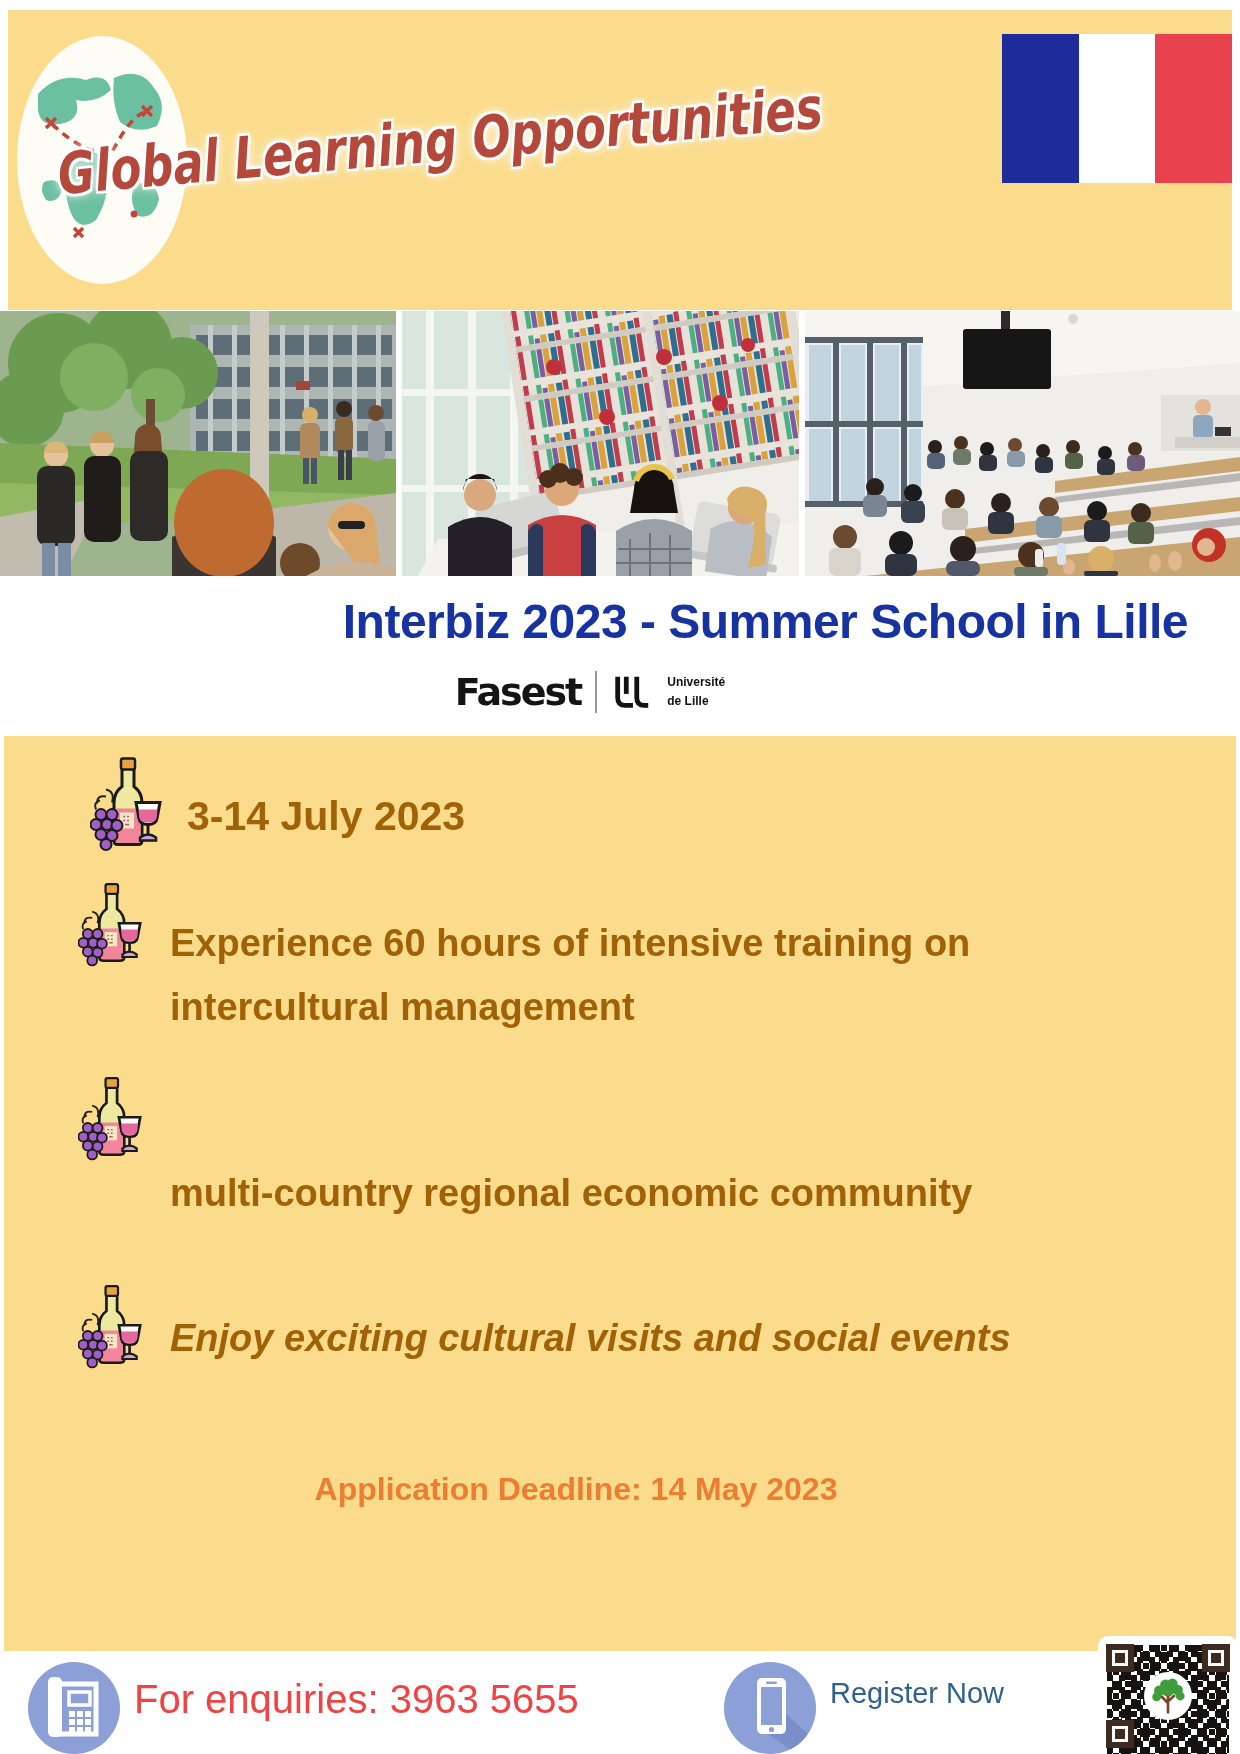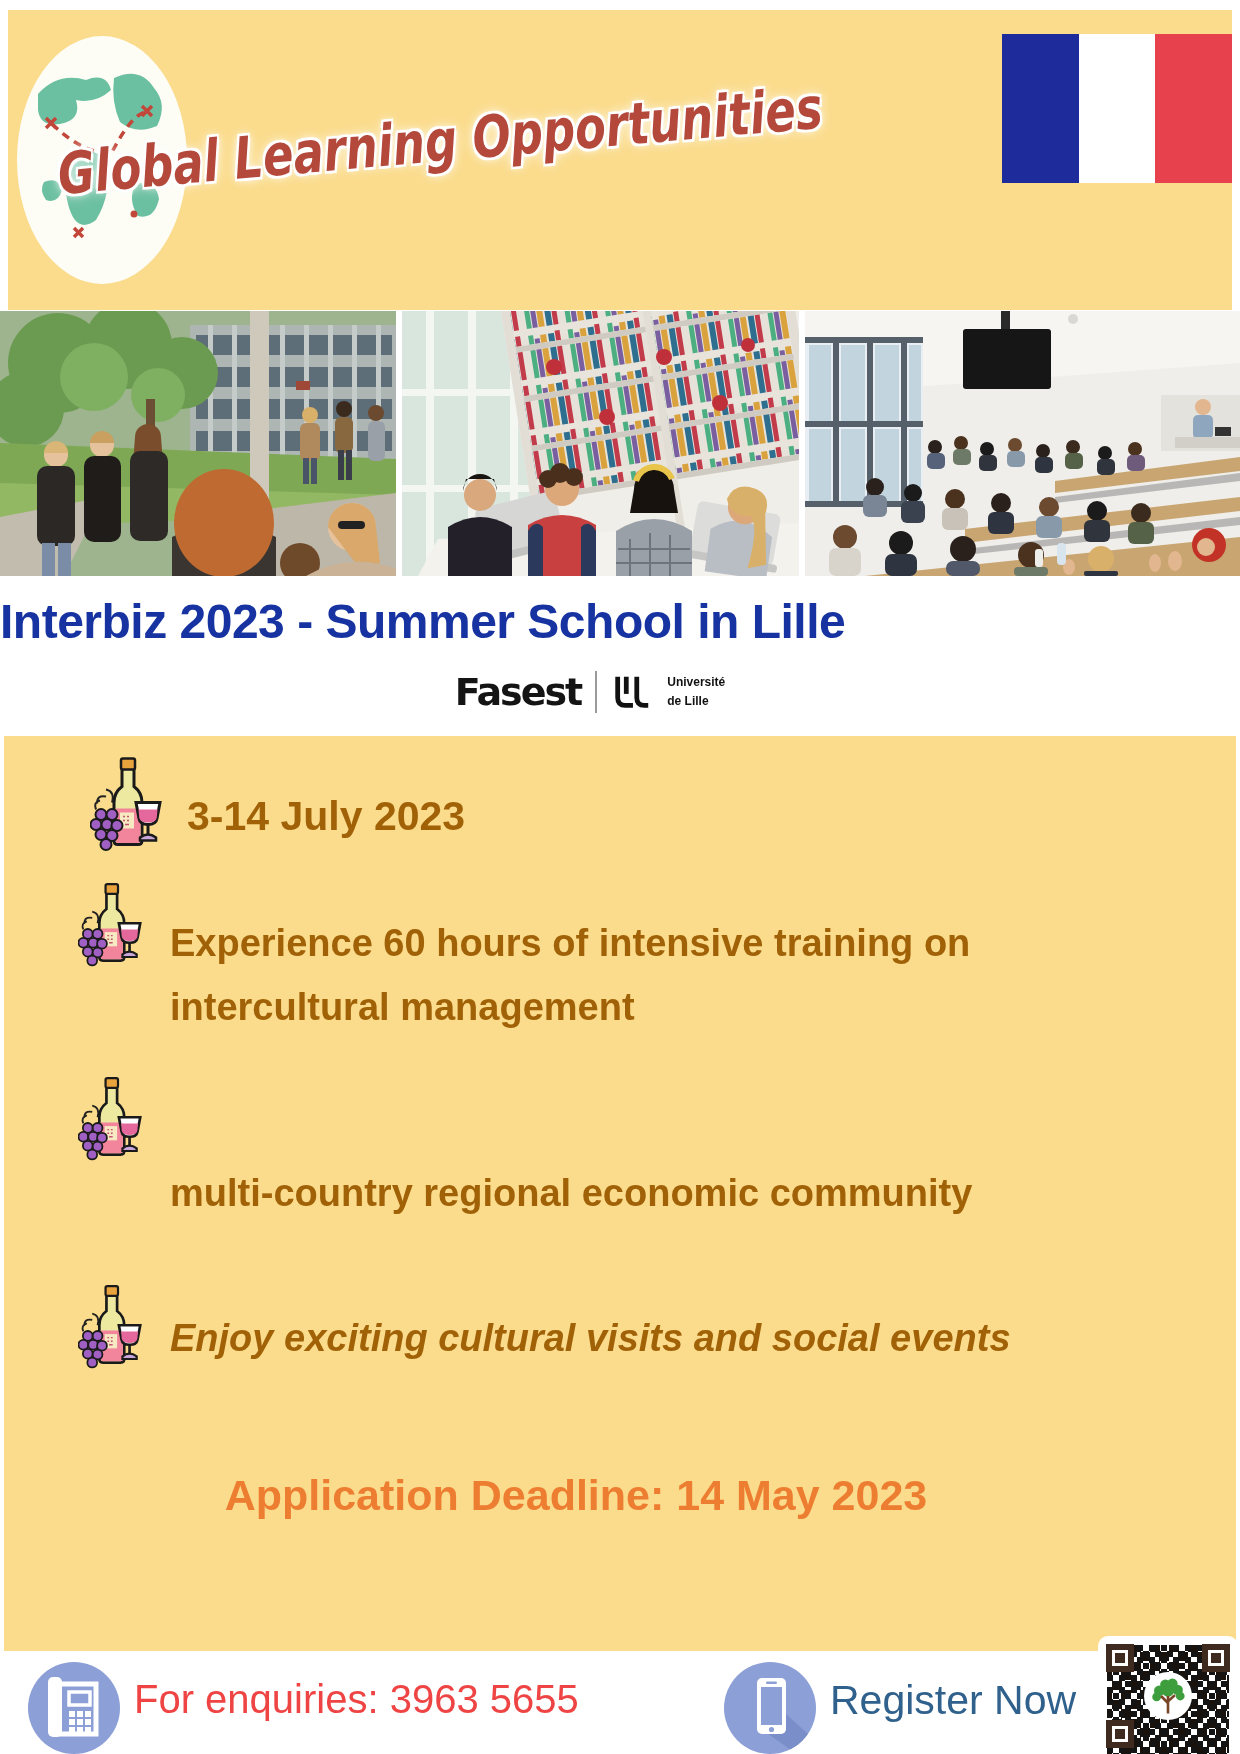--- a/index.html
+++ b/index.html
@@ -22,21 +22,21 @@
 
   
   .photos{position:absolute;left:0;top:311px;width:1240px;height:265px;}
   .ph{position:absolute;top:0;height:265px;}
   .ph svg{width:100%;height:100%;display:block;}
   .ph1{left:0;width:396px;}
   .ph2{left:402px;width:397px;}
   .ph3{left:805px;width:435px;}
 
   
-  .title{position:absolute;left:0;top:594px;width:1188px;margin:0;text-align:left;
+  .title{position:absolute;left:0;top:594px;width:1188px;margin:0;text-align:right;
          font-size:48px;font-weight:bold;color:#1733A1;letter-spacing:-0.5px;}
   .partners{position:absolute;left:0;top:666px;width:1240px;height:52px;
             display:flex;justify-content:center;align-items:center;gap:14px;
             transform:translateX(-30px);}
   .fasest{font-family:"DejaVu Sans",sans-serif;font-size:38px;font-weight:700;
           color:#141414;letter-spacing:-2px;}
   .pdiv{width:2px;height:42px;background:#9a9a9a;}
   .univ{font-size:12px;line-height:19px;color:#111;font-weight:700;}
 
   
@@ -49,30 +49,30 @@
   .w3{left:78px;top:1072px;}
   .w4{left:78px;top:1280px;}
 
   .bline{position:absolute;left:170px;font-size:38px;font-weight:bold;color:#a16207;white-space:nowrap;}
   .b1{left:187px;top:793px;font-size:41px;}
   .b2a{top:922px;} .b2b{top:986px;}
   .b3a{top:1092px;} .b3b{top:1172px;}
   .b4{top:1317px;font-style:italic;}
 
   .deadline{position:absolute;left:0;top:1471px;width:1152px;text-align:center;
-            font-size:43px;font-weight:bold;color:#ED7D31;}
+            font-size:32px;font-weight:bold;color:#ED7D31;}
 
   
   .circle{position:absolute;width:92px;height:92px;border-radius:50%;
           background:#8C9FD6;overflow:hidden;}
   .c1{left:28px;top:1662px;}
   .c2{left:724px;top:1662px;}
   .circle svg{width:100%;height:100%;display:block;}
   .enquiries{position:absolute;left:134px;top:1677px;font-size:40px;color:#ef4444;white-space:nowrap;}
-  .register{position:absolute;left:830px;top:1677px;font-size:41px;color:#2F618C;white-space:nowrap;}
+  .register{position:absolute;left:830px;top:1677px;font-size:29px;color:#2F618C;white-space:nowrap;}
 
   .qr{position:absolute;left:1098px;top:1636px;width:140px;height:118px;background:#fff;
       border-radius:10px;box-sizing:border-box;}
   .qr-noise{position:absolute;left:9px;top:9px;right:9px;bottom:0;
       background-image:repeating-conic-gradient(#141414 0% 25%,transparent 0% 50%),
                        repeating-conic-gradient(#19120c 0% 25%,transparent 0% 50%);
       background-size:12px 12px,19px 19px;background-position:0 0,5px 7px;}
   .finder{position:absolute;width:28px;height:28px;border:6px solid #3E2A1E;background:#fff;
           box-sizing:border-box;}
   .finder::after{content:"";position:absolute;inset:3px;background:#3E2A1E;}

